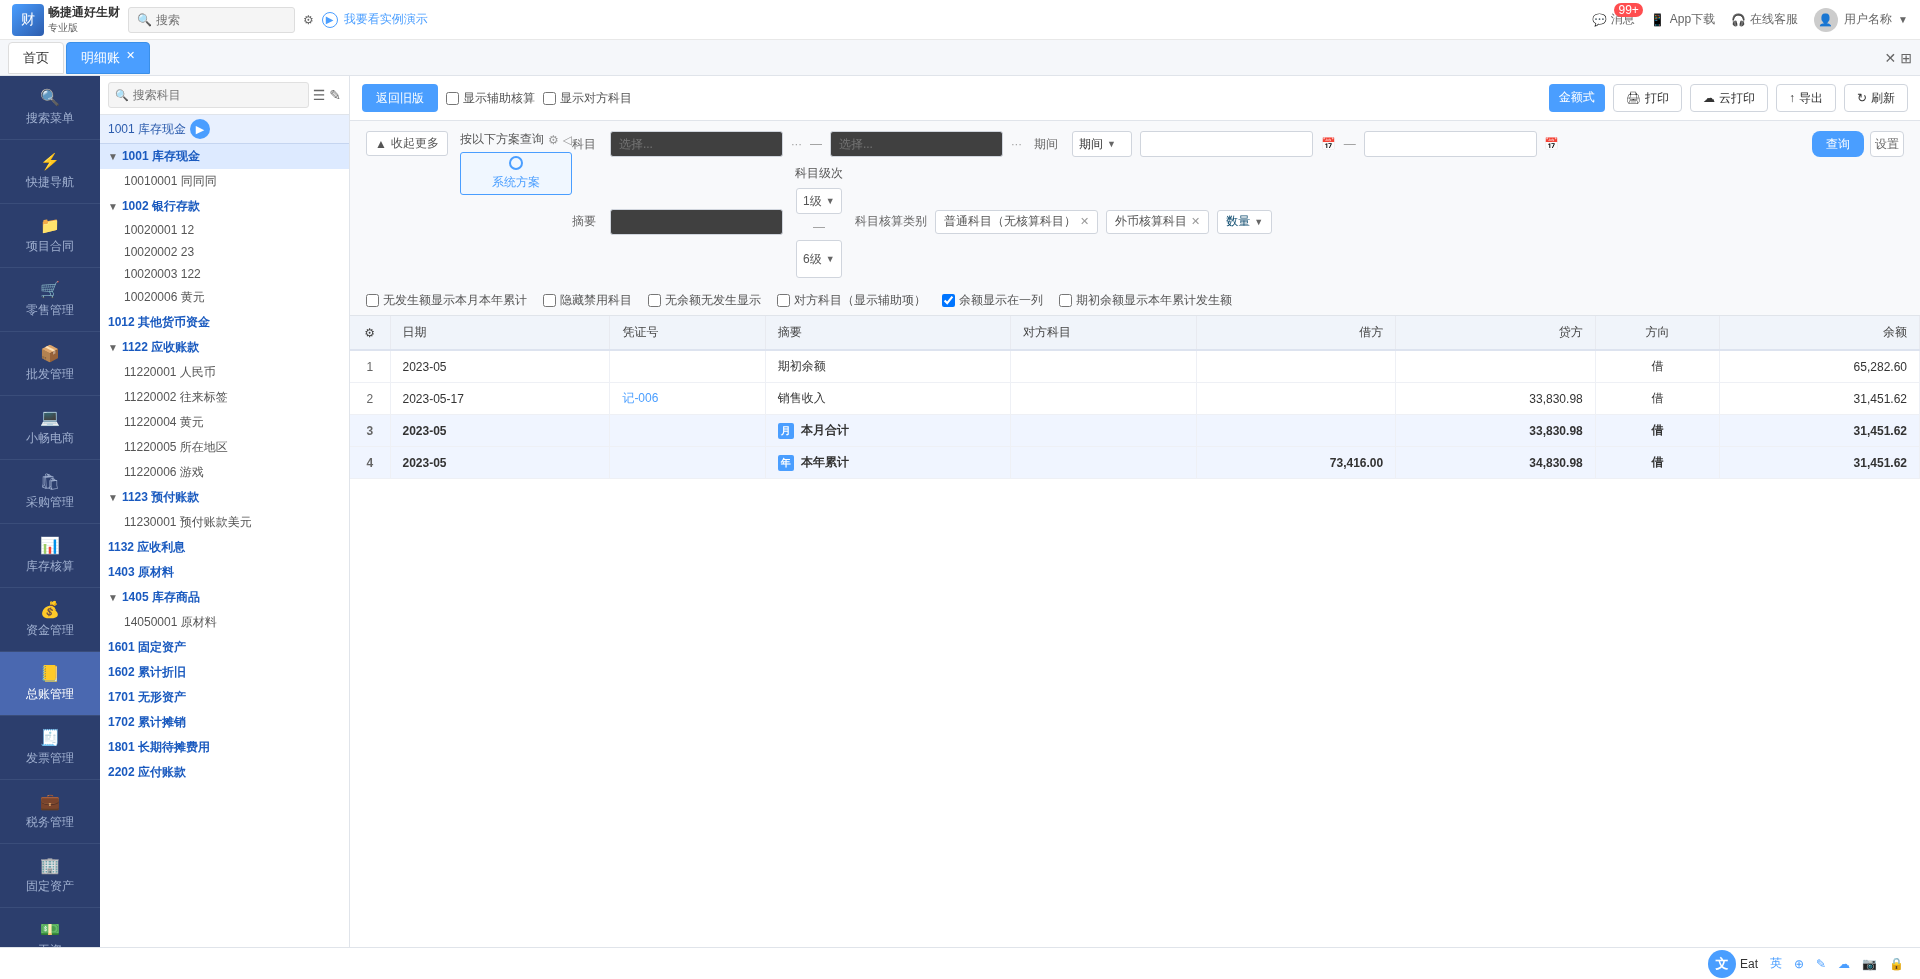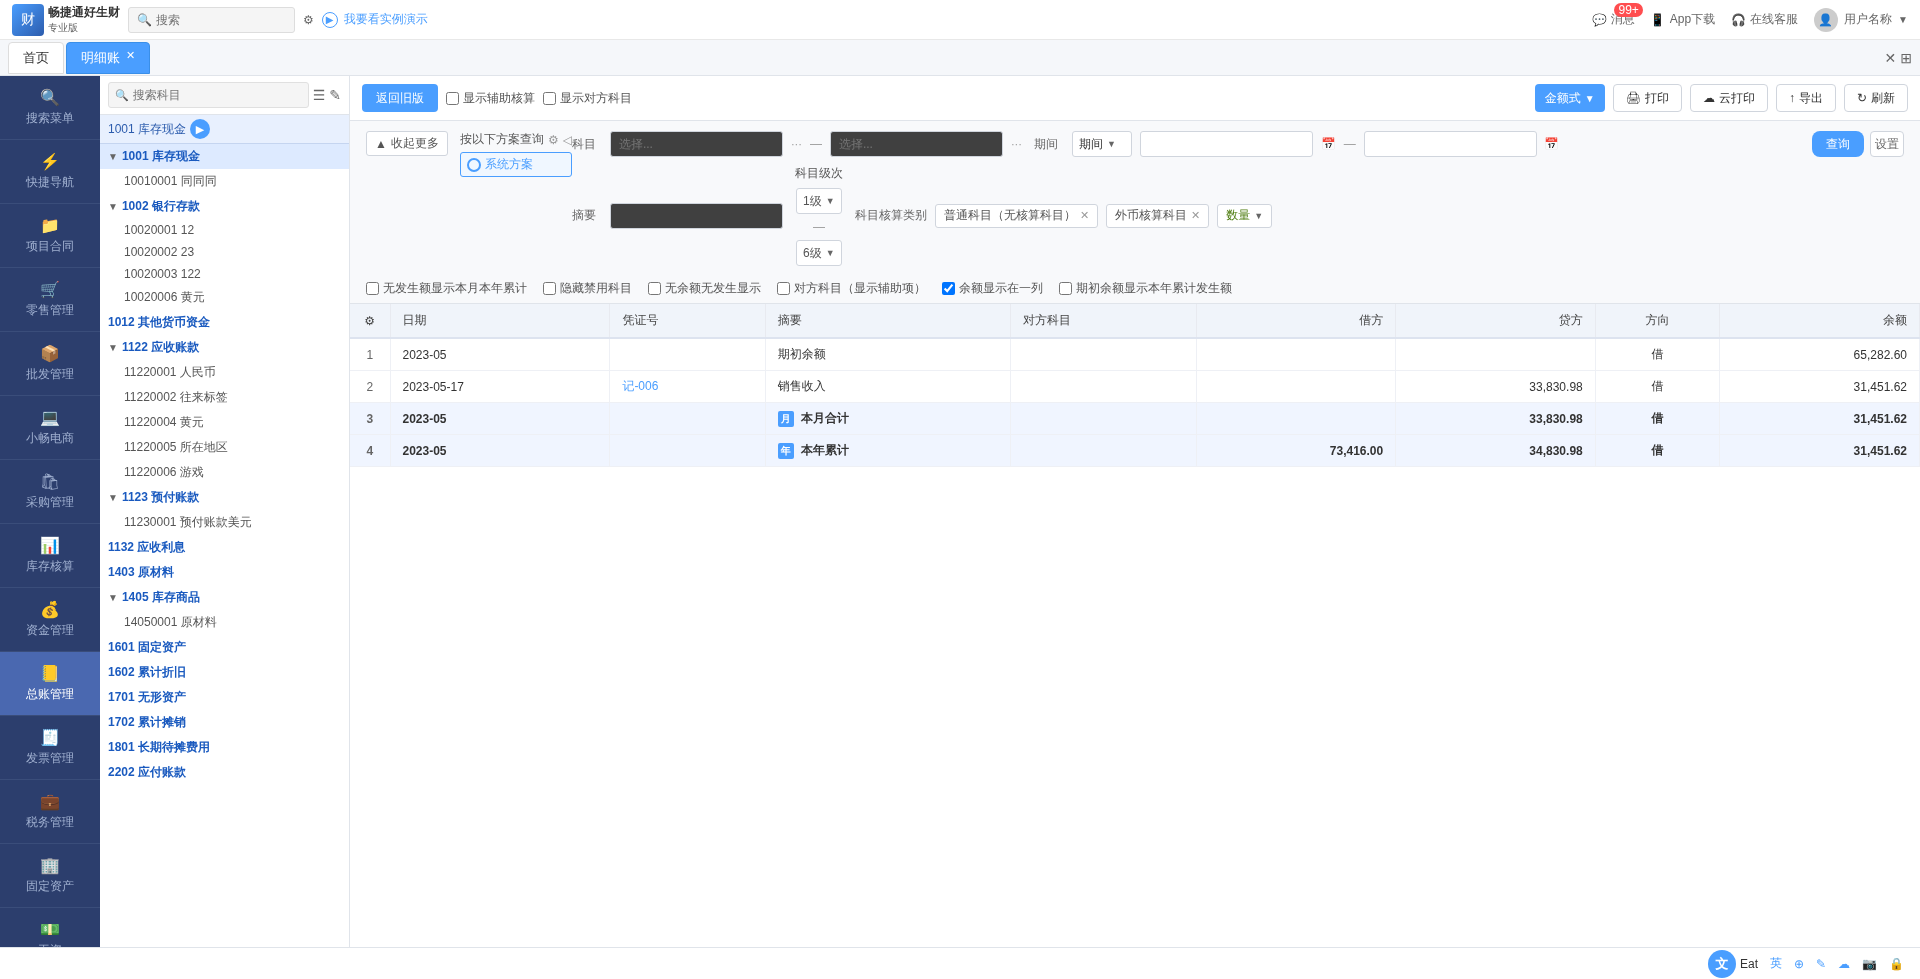--- a/index.html
+++ b/index.html
@@ -92,21 +92,21 @@
     
     .toolbar {
       display: flex; align-items: center; padding: 8px 12px;
       background: #fff; border-bottom: 1px solid #e0e4ea;
       gap: 8px; flex-wrap: wrap;
     }
     .btn-primary { background: #4a9eff; color: #fff; border: none; border-radius: 4px; padding: 5px 14px; font-size: 12px; cursor: pointer; height: 28px; }
     .btn-default { background: #fff; color: #333; border: 1px solid #d0d5dd; border-radius: 4px; padding: 5px 12px; font-size: 12px; cursor: pointer; height: 28px; display: flex; align-items: center; gap: 4px; }
     .checkbox-item { display: flex; align-items: center; gap: 4px; font-size: 12px; color: #555; white-space: nowrap; }
     .checkbox-item input { cursor: pointer; }
-    .dropdown-btn { display: flex; align-items: center; gap: 4px; background: #4a9eff; color: #fff; border: none; border-radius: 4px; padding: 5px 10px; font-size: 12px; cursor: pointer; height: 28px; }
+    .dropdown-btn { display: flex; align-items: center; gap: 4px; background: #4a9eff; color: #fff; border: none; border-radius: 4px; padding: 5px 10px; font-size: 12px; cursor: pointer; height: 28px; flex-direction: column; }
     .filter-label { color: #666; font-size: 12px; min-width: 30px; }
     .filter-section { display: flex; align-items: center; gap: 8px; }
     .filter-input { border: 1px solid #d0d5dd; border-radius: 3px; padding: 3px 8px; font-size: 12px; height: 26px; outline: none; background: #404040; min-width: 100px; color: #999; }
     .period-input { border: 1px solid #d0d5dd; border-radius: 3px; padding: 3px 8px; font-size: 12px; height: 26px; outline: none; background: #fff; min-width: 90px; }
     .btn-query { background: #4a9eff; color: #fff; border: none; border-radius: 8px; padding: 4px 14px; font-size: 12px; cursor: pointer; height: 26px; }
     .btn-setting { background: #fff; color: #666; border: 1px solid #d0d5dd; border-radius: 4px; padding: 4px 4px; font-size: 12px; cursor: pointer; height: 26px; }
     .tag { display: flex; align-items: center; gap: 4px; background: #fff; border: 1px solid #d0d5dd; border-radius: 3px; padding: 8px 8px; font-size: 12px; color: #555; height: 24px; }
     .tag-close { color: #999; cursor: pointer; font-size: 11px; }
     .subject-level { display: flex; align-items: center; gap: 6px; font-size: 12px; color: #555; flex-direction: column; }
     
@@ -126,21 +126,21 @@
     .row-bold td { font-weight: bold; background: #f0f5ff; }
     .link-text { color: #4a9eff; cursor: pointer; text-decoration: none; }
     .amount-cell { text-align: right; }
     .direction-cell { text-align: center; }
     .icon-box { width: 16px; height: 16px; background: #4a9eff; display: inline-flex; align-items: center; justify-content: center; color: #fff; font-size: 10px; border-radius: 2px; margin-right: 4px; }
 
     
     ::-webkit-scrollbar { width: 6px; height: 6px; }
     ::-webkit-scrollbar-track { background: #f1f1f1; }
     ::-webkit-scrollbar-thumb { background: #c0c0c0; border-radius: 3px; }
-    .scheme-btn { display: flex; align-items: center; gap: 4px; color: #4a9eff; font-size: 12px; cursor: pointer; padding: 3px 6px; border: 1px solid #4a9eff; border-radius: 3px; background: #f0f7ff; }
+    .scheme-btn { display: flex; align-items: center; gap: 4px; color: #4a9eff; font-size: 12px; cursor: pointer; padding: 3px 6px; border: 1px solid #4a9eff; border-radius: 3px; background: #f0f7ff; flex-direction: column; }
     .collapse-more { display: flex; align-items: center; gap: 4px; color: #555; font-size: 12px; cursor: pointer; padding: 3px 8px; border: 1px solid #d0d5dd; border-radius: 3px; background: #fff; }
     .filter-container { background: #f8f9fb; border-bottom: 1px solid #e0e4ea; }
     .filter-top { display: flex; align-items: flex-start; padding: 10px 16px 0; gap: 12px; }
     
     
     .global-bottom {
       position: fixed; bottom: 0; right: 0; left: 0; height: 32px;
       background: #fff; border-top: 1px solid #e0e4ea;
       display: flex; align-items: center; justify-content: flex-end;
       padding: 0 16px; gap: 12px; z-index: 100;
@@ -481,38 +481,38 @@
                     <input class="filter-input" type="text" style="min-width: 120px; color: rgb(51, 51, 51);">
                   </div>
 
                   <div class="subject-level">
                     <span>科目级次</span>
                     <div style="display:flex;align-items:center;gap:4px;border:1px solid #d0d5dd;border-radius:3px;padding:2px 6px;background:#fff;height:26px;">
                       <span>1级</span>
                       <span style="font-size:9px;color:#666;">▼</span>
                     </div>
                     <span style="color:#999;">—</span>
-                    <div style="display:flex;align-items:center;gap:4px;border:1px solid #d0d5dd;border-radius:3px;padding:2px 6px;background:#fff;height:26px;">
+                    <div style="display:flex;align-items:center;gap:4px;border:1px solid #d0d5dd;border-radius:3px;padding:2px 6px;background:#fff;height:38px;">
                       <span>6级</span>
                       <span style="font-size:9px;color:#666;">▼</span>
                     </div>
                   </div>
 
                   <div class="filter-section">
                     <span style="color:#666;font-size:12px;">科目核算类别</span>
                     <div class="tag">
                       <span>普通科目（无核算科目）</span>
                       <span class="tag-close">✕</span>
                     </div>
                     <div class="tag">
                       <span>外币核算科目</span>
                       <span class="tag-close">✕</span>
                     </div>
                     <div style="display:flex;align-items:center;gap:4px;border:1px solid #d0d5dd;border-radius:3px;padding:2px 8px;background:#fff;height:24px;cursor:pointer;">
-                      <span style="font-size:12px;color:#4d7c0f;">数量</span>
+                      <span style="font-size:12px;color:#0c4a6e;">数量</span>
                       <span style="font-size:9px;color:#666;">▼</span>
                     </div>
                   </div>
                 </div>
               </div>
             </div>
           </div>
 
           <div class="checkbox-row">
             <div class="checkbox-group">

